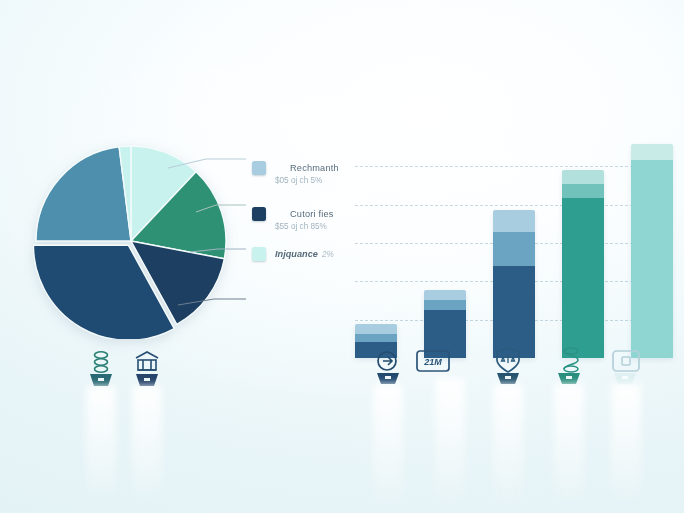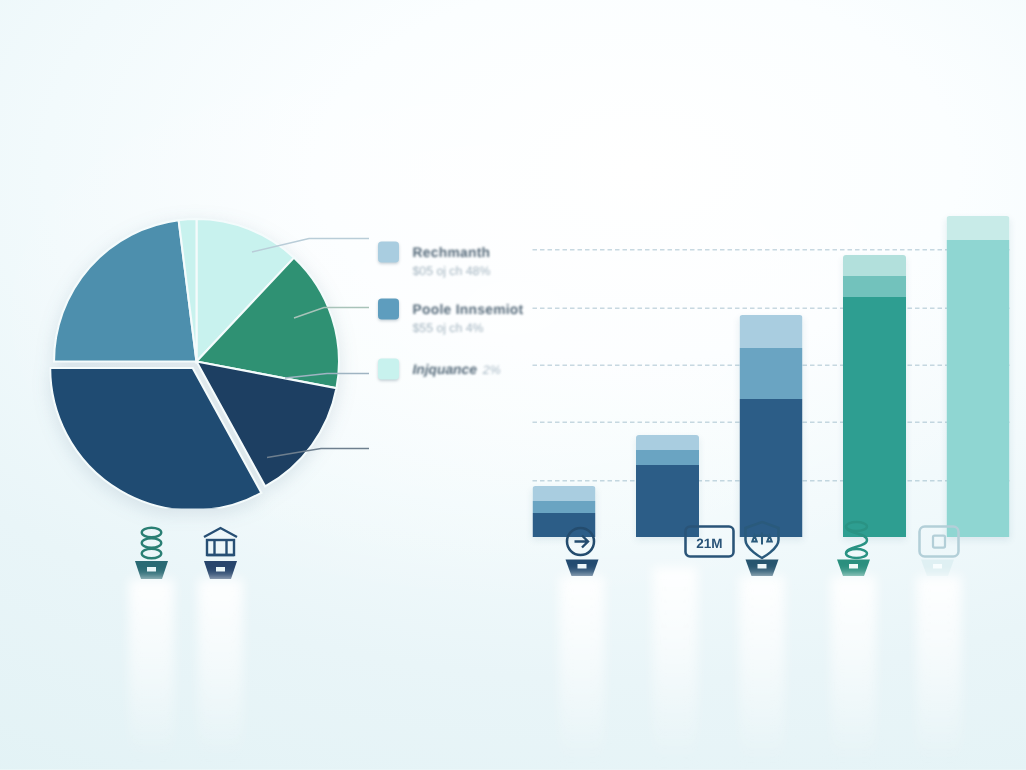--- a/index.html
+++ b/index.html
@@ -23,21 +23,21 @@
   #pieSvg{position:absolute;left:0;top:0;filter:drop-shadow(0 3px 6px rgba(40,80,110,.13));}
 
   
   #leadSvg{position:absolute;left:0;top:0;width:684px;height:513px;pointer-events:none;}
 
   
   #legend{position:absolute;left:252px;top:161px;width:108px;}
   .leg-row{position:relative;margin-bottom:3px;}
   .sw{position:absolute;left:0;top:0;width:14px;height:14px;border-radius:2.5px;
       box-shadow:0 1px 2px rgba(40,70,95,.25);}
-  .leg-name{margin-left:23px;font-size:9.2px;font-weight:bold;color:#3f5668;
+  .leg-name{margin-left:38px;font-size:9.2px;font-weight:normal;color:#3f5668;
       letter-spacing:.2px;line-height:14px;
       filter:blur(.62px);opacity:.88;white-space:nowrap;}
   .leg-val{margin-left:23px;font-size:8.2px;color:#8fa4b2;line-height:12px;
       filter:blur(.72px);opacity:.82;white-space:nowrap;}
   .leg-sub{margin-left:23px;font-size:8px;color:#a9bac6;line-height:12px;
       filter:blur(.8px);opacity:.72;white-space:nowrap;}
   .leg-inline{margin-left:23px;font-size:9.2px;font-weight:bold;color:#3f5668;
       line-height:14px;filter:blur(.62px);opacity:.88;white-space:nowrap;}
   .leg-inline .pct{font-weight:normal;font-size:8.2px;color:#9fb2bf;margin-left:4px;}
 
@@ -80,30 +80,30 @@
     <path d="M190 252 L218 249 L246 249" stroke="#9fb4c2" stroke-width="1" fill="none"></path>
     <path d="M178 305 L214 299 L246 299" stroke="#6e7f8e" stroke-width="1" fill="none"></path>
     <path d="M352 160 L676 160" stroke="#cfe0e6" stroke-width="1" fill="none" stroke-dasharray="3 3" opacity="0"></path>
   </svg>
 
   <div id="legend">
 
     <div class="leg-row" style="height:32px;">
       <div class="sw" style="background:#a9cde0"></div>
       <div class="leg-name">Rechmanth</div>
-      <div class="leg-val">$05 oj ch 48%</div>
-    </div>
-
-
-    <div class="leg-row" style="height:32px;margin-top:6px;">
-      <div class="sw" style="background:#5e9dbe"></div>
-      <div class="leg-name">Poole Innsemiot</div>
-      <div class="leg-val">$55 oj ch 4%</div>
-    </div>
-
+      <div class="leg-val">$05 oj ch 5%</div>
+    </div>
+
+
+
+    <div class="leg-row" style="height:32px;margin-top:14px;">
+      <div class="sw" style="background:#1d3f62"></div>
+      <div class="leg-name">Cutori fies</div>
+      <div class="leg-val">$55 oj ch 85%</div>
+    </div>
 
 
     <div class="leg-row" style="height:18px;margin-top:8px;font-style:italic;">
       <div class="sw" style="background:#c8f2ee"></div>
       <div class="leg-inline"><span>Injquance</span><span class="pct">2%</span></div>
     </div>
 
   </div>
 
   <div id="bars">
@@ -179,21 +179,21 @@
     </svg>
   </div>
   <div class="pedestal" style="left:374px;top:371px;">
     <svg width="28" height="16" viewBox="0 0 28 16">
         <path d="M3 2 L25 2 L21 13 L7 13 Z" fill="#234b70"></path>
         <rect x="11" y="5" width="6" height="3" fill="#eef7fa"></rect>
       </svg>
   </div>
   <div class="beam" style="left:373px;top:384px;height:125px;"></div>
 
-  <div class="ico" style="left:456px;top:350px;">
+  <div class="ico" style="left:416px;top:350px;font-style:italic;">
     <svg width="34" height="22" viewBox="0 0 34 22">
       <rect x="1" y="1" width="32" height="20" rx="3" fill="none" stroke="#2a5478" stroke-width="1.7"></rect>
       <text x="17" y="15" font-size="9" font-family="Liberation Sans, sans-serif" text-anchor="middle" fill="#2a5478" font-weight="bold">21M</text>
     </svg>
   </div>
   <div class="beam" style="left:435px;top:378px;height:130px;"></div>
 
   <div class="ico" style="left:495px;top:347px;">
     <svg width="26" height="26" viewBox="0 0 26 26">
       <path d="M13 1 L24 5 V13 C24 19 13 25 13 25 C13 25 2 19 2 13 V5 Z" fill="none" stroke="#2a5a7c" stroke-width="1.7"></path>

